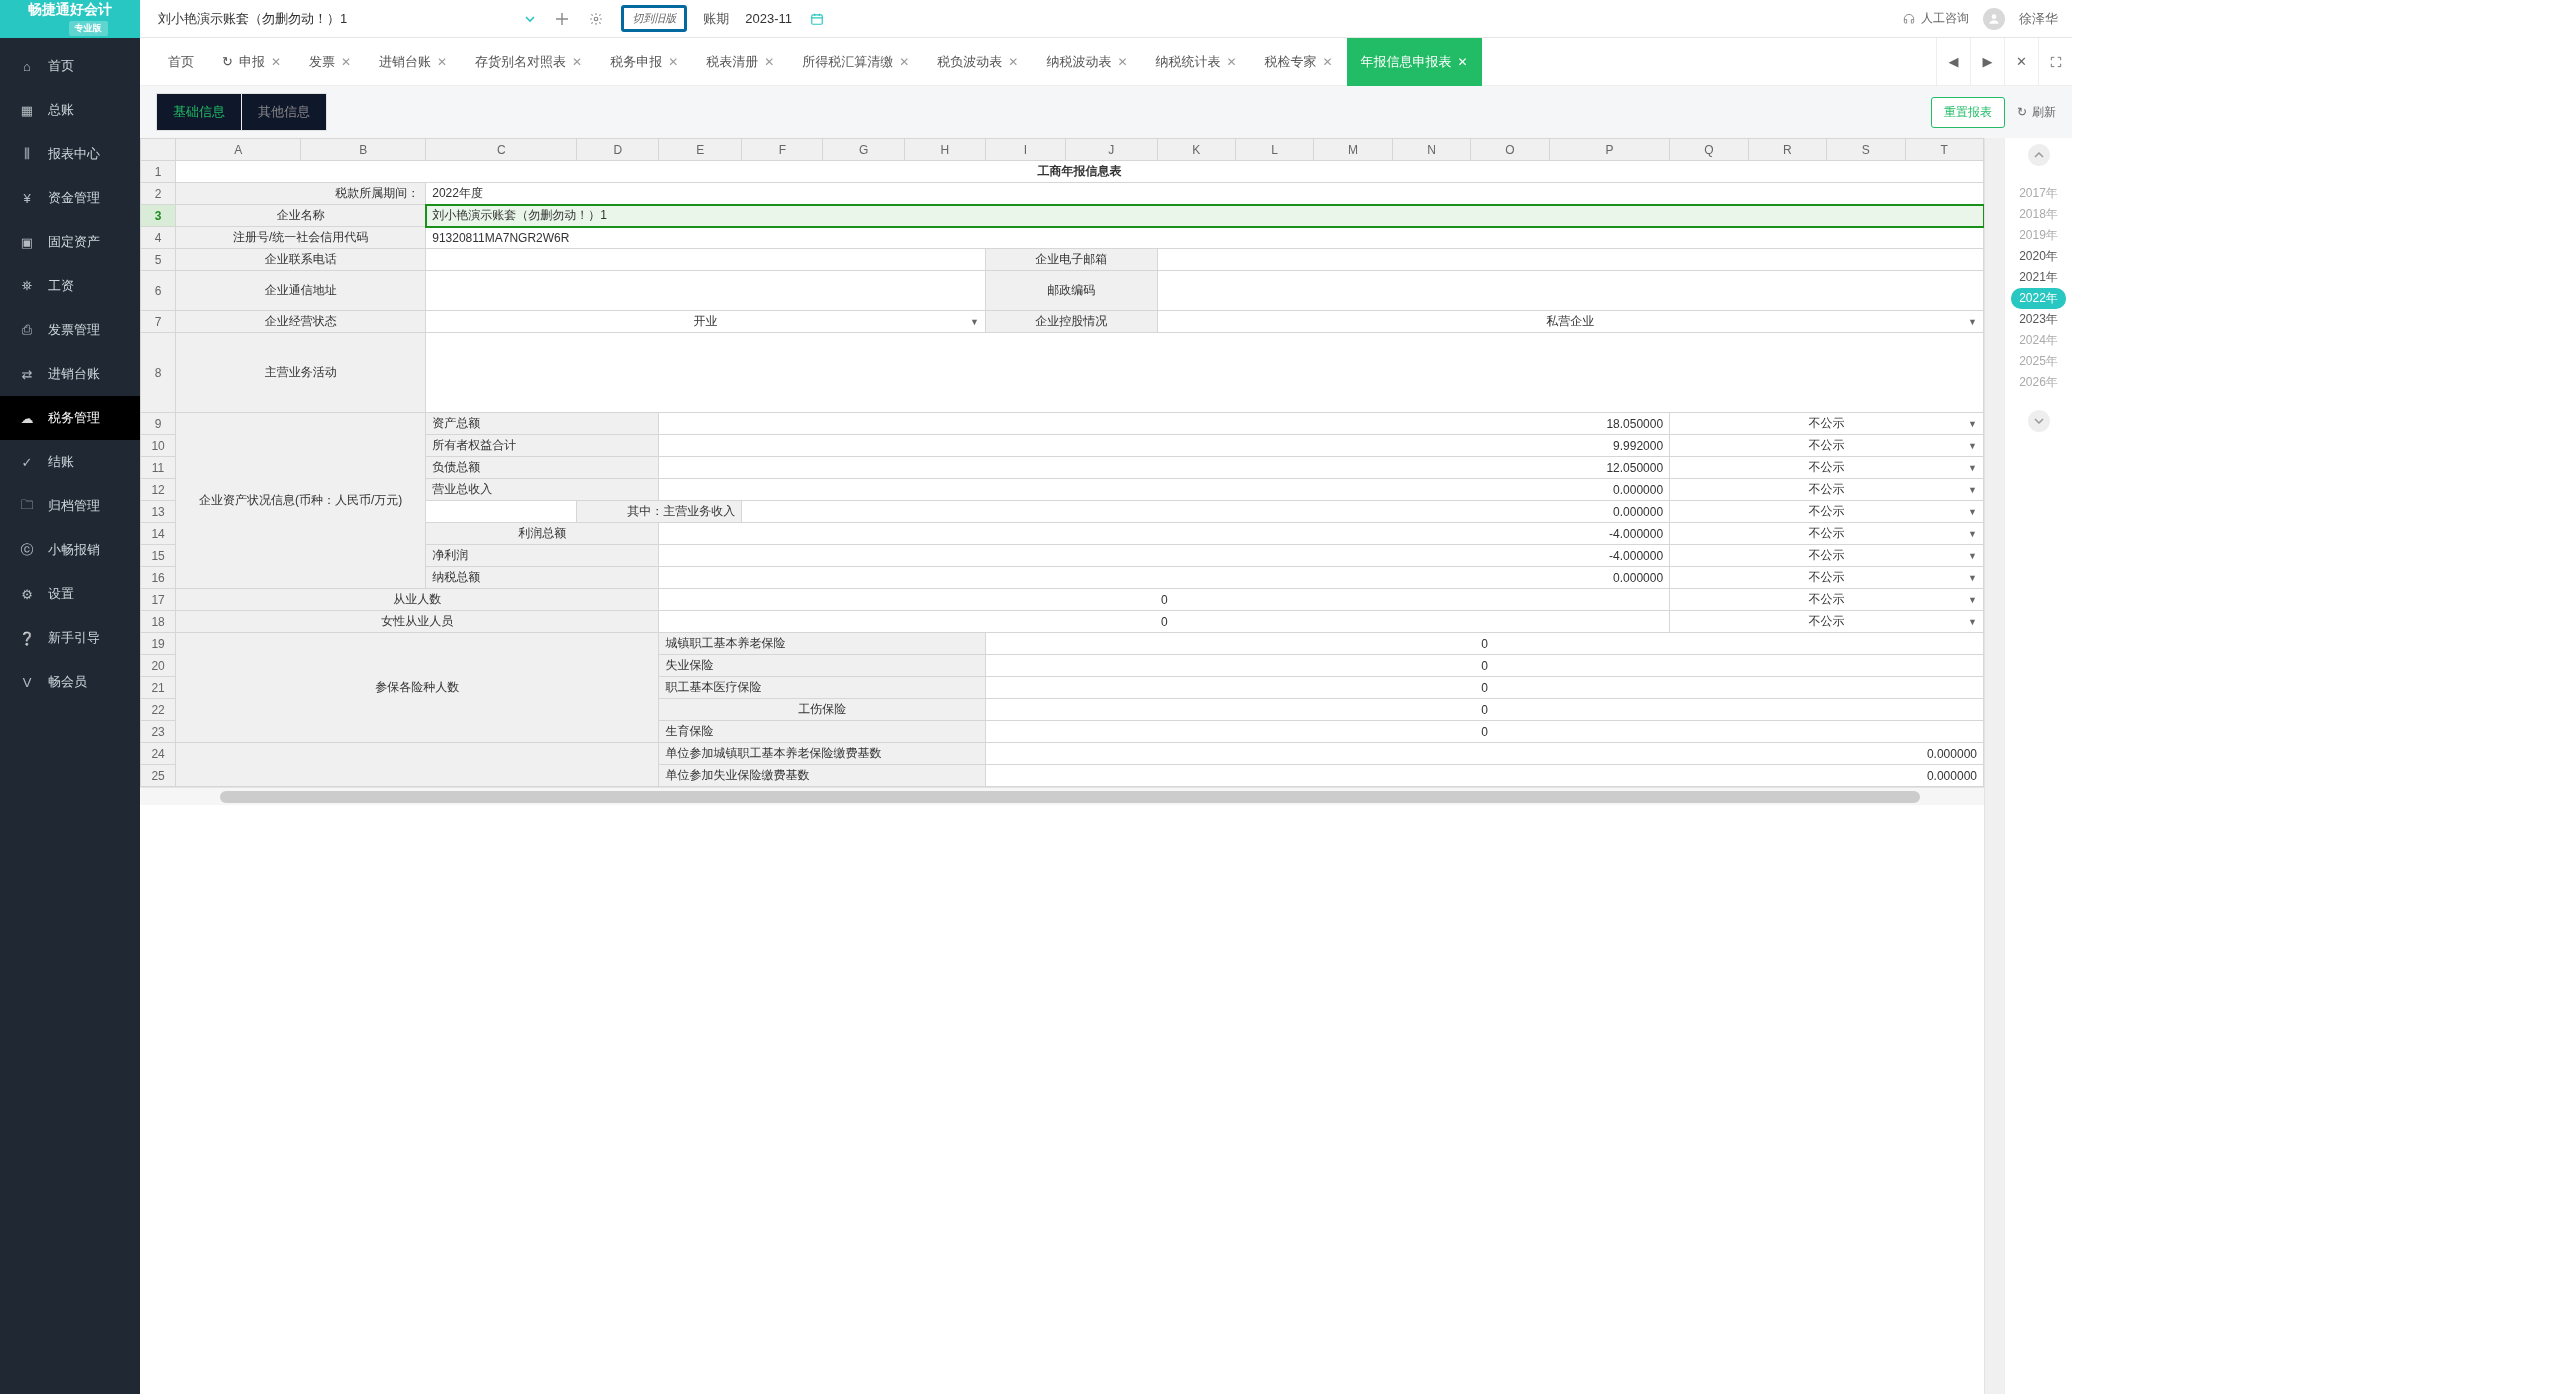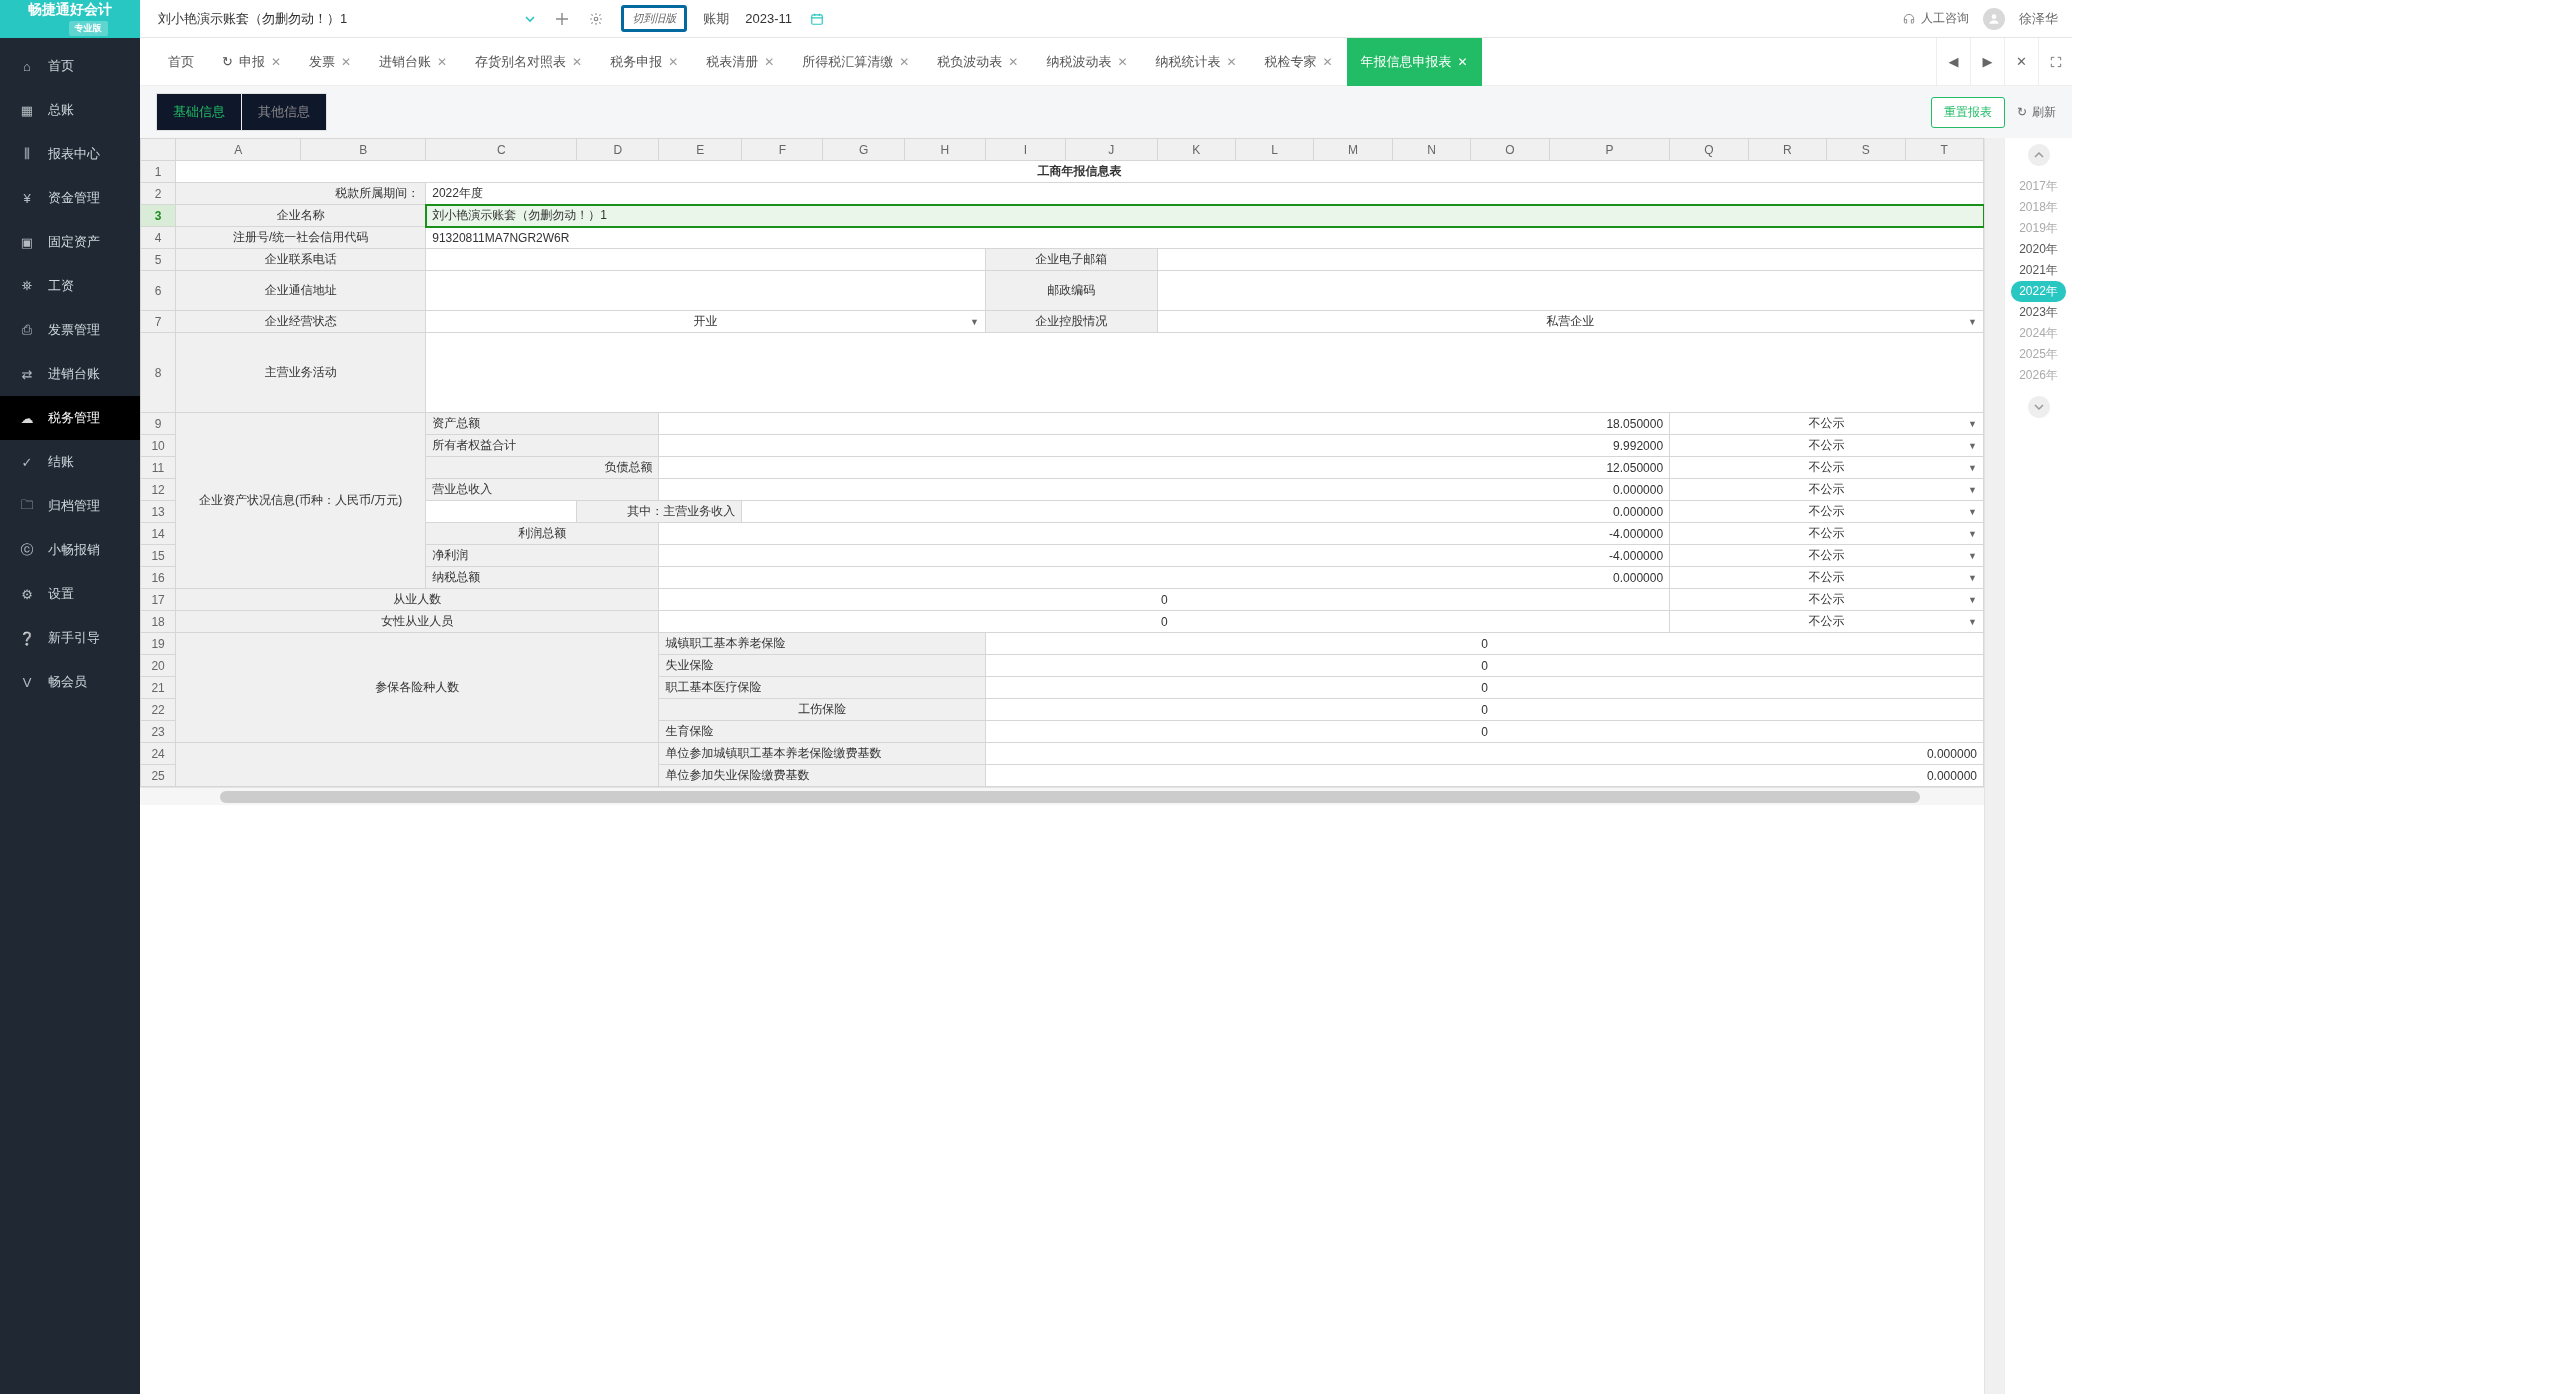--- a/index.html
+++ b/index.html
@@ -53,21 +53,21 @@
 td.rownum { background:#f0f0f0; text-align:center; color:#666; width:36px; }
 td.rownum.sel { background:#d8ecd8; color:#228b22; font-weight:600; }
 td.hdr-cell { background:#f0f0f0; text-align:center; }
 td.title-cell { text-align:center; font-weight:600; font-size:16px; height:30px; }
 td.right { text-align:right; }
 td.drop { position:relative; }
 td.drop::after { content:"▼"; position:absolute; right:6px; top:50%; transform:translateY(-50%); font-size:9px; color:#666; }
 td.sel-cell { outline:2px solid #1a8f1a; outline-offset:-1px; background:#eaf6ea; }
 
 .vruler { width:20px; background:#f0f0f0; border-left:1px solid #e3e3e3; }
-.years { width:68px; background:#fff; border-left:1px solid #eee; display:flex; flex-direction:column; align-items:center; padding-top:6px; gap:10px; }
+.years { width:68px; background:#fff; border-left:1px solid #eee; display:flex; flex-direction:column; align-items:center; padding-top:6px; gap:17px; }
 .yr-nav { width:22px;height:22px;border-radius:50%;background:#eee;display:flex;align-items:center;justify-content:center;color:#999;cursor:pointer; }
 .yr { font-size:12px; color:#aaa; padding:2px 8px; border-radius:10px; cursor:pointer; }
 .yr.enabled { color:#555; }
 .yr.active { background:#29c7c1; color:#fff; }
 .hscroll { height:18px; border-top:1px solid #e3e3e3; background:#f6f6f6; position:relative; }
 .hscroll .thumb { position:absolute; left:80px; top:3px; height:12px; width:1700px; background:#ccc; border-radius:6px; }
 svg { display:block; }
 </style>
 </head>
 <body>
@@ -377,21 +377,21 @@
                   <td colspan="4" class="drop" style="text-align:center">不公示</td>
                 </tr>
                 <tr>
                   <td class="rownum">10</td>
                   <td colspan="2" class="hdr-cell" style="text-align:left">所有者权益合计</td>
                   <td colspan="12" class="right">9.992000</td>
                   <td colspan="4" class="drop" style="text-align:center">不公示</td>
                 </tr>
                 <tr>
                   <td class="rownum">11</td>
-                  <td colspan="2" class="hdr-cell" style="text-align:right">负债总额</td>
+                  <td colspan="2" class="hdr-cell" style="text-align:left">负债总额</td>
                   <td colspan="12" class="right">12.050000</td>
                   <td colspan="4" class="drop" style="text-align:center">不公示</td>
                 </tr>
                 <tr>
                   <td class="rownum">12</td>
                   <td colspan="2" class="hdr-cell" style="text-align:left">营业总收入</td>
                   <td colspan="12" class="right">0.000000</td>
                   <td colspan="4" class="drop" style="text-align:center">不公示</td>
                 </tr>
                 <tr>

